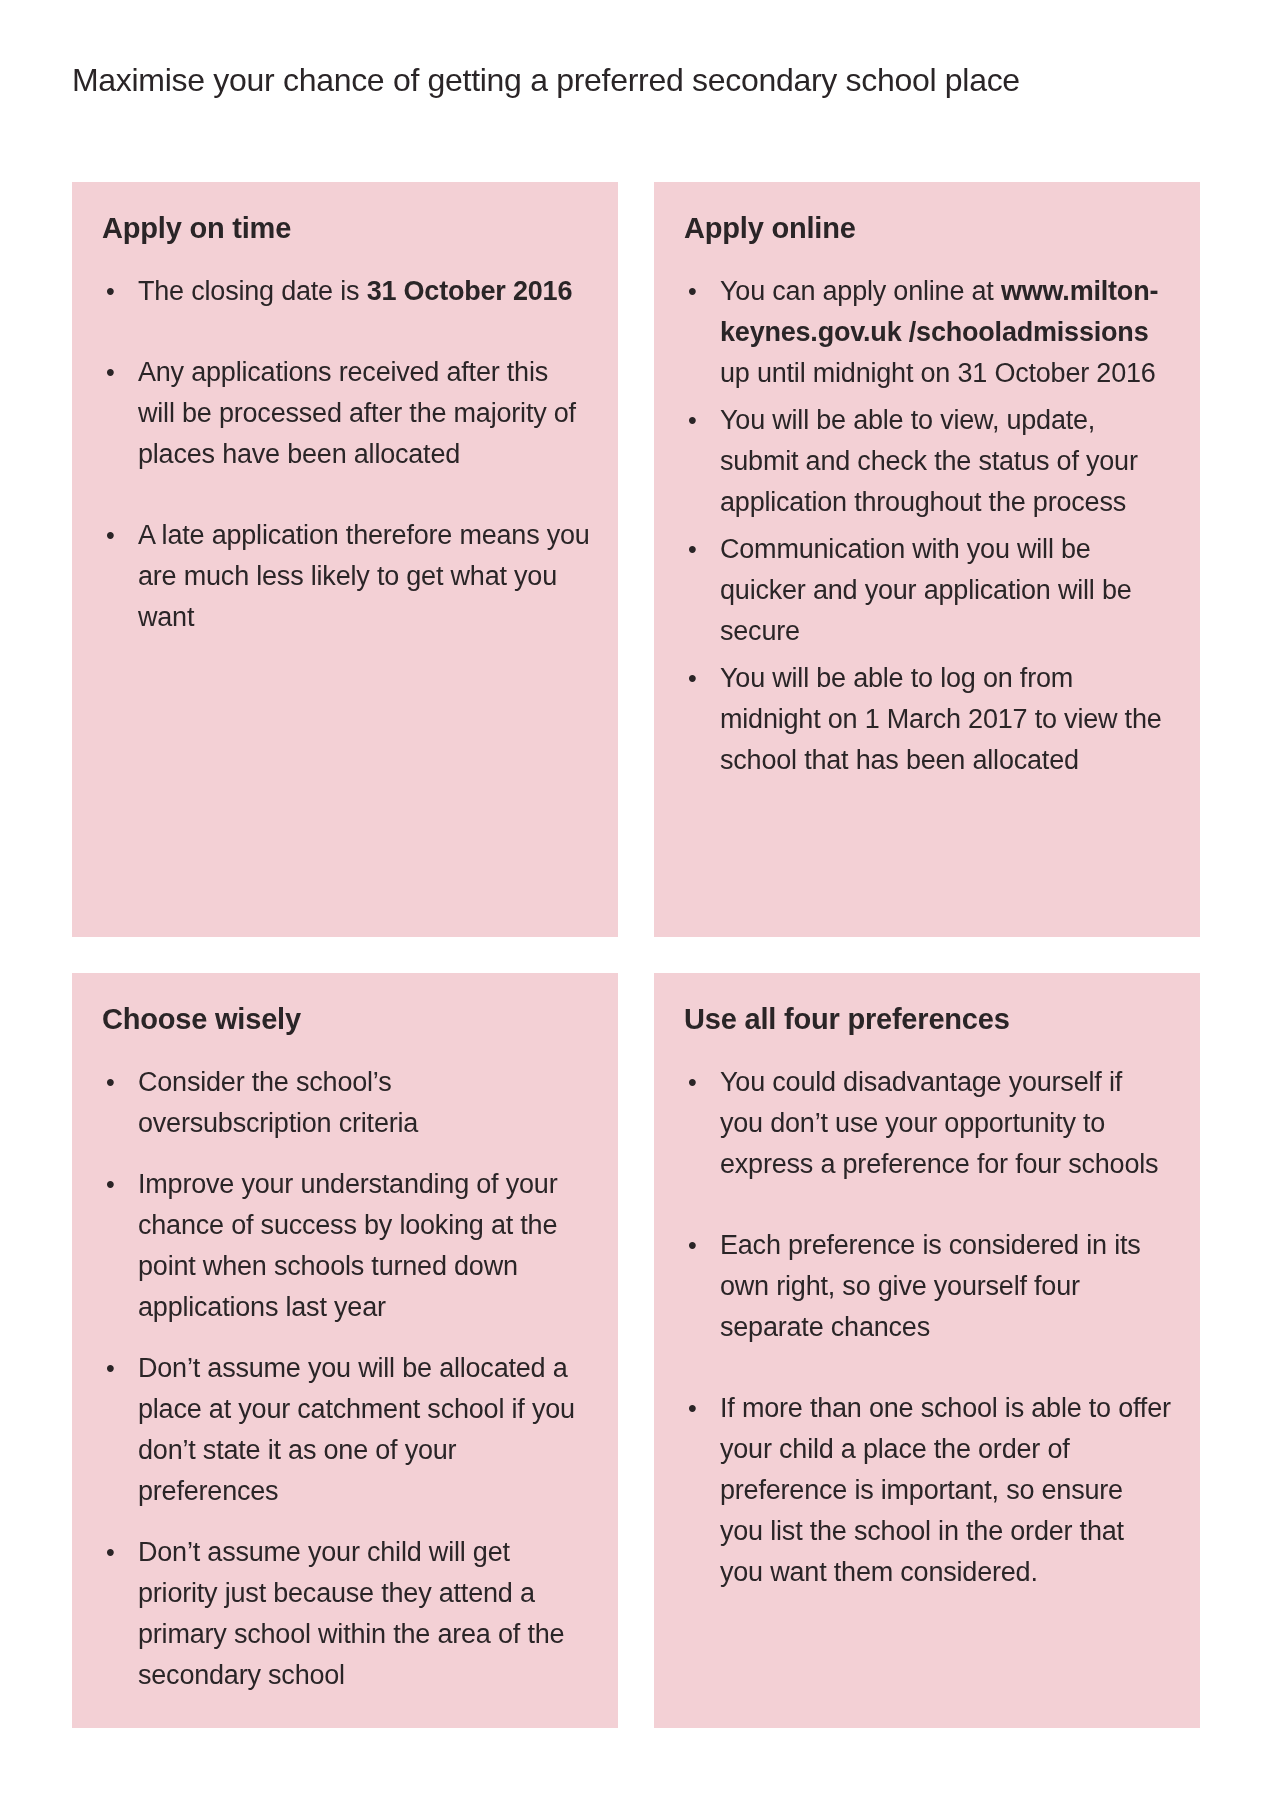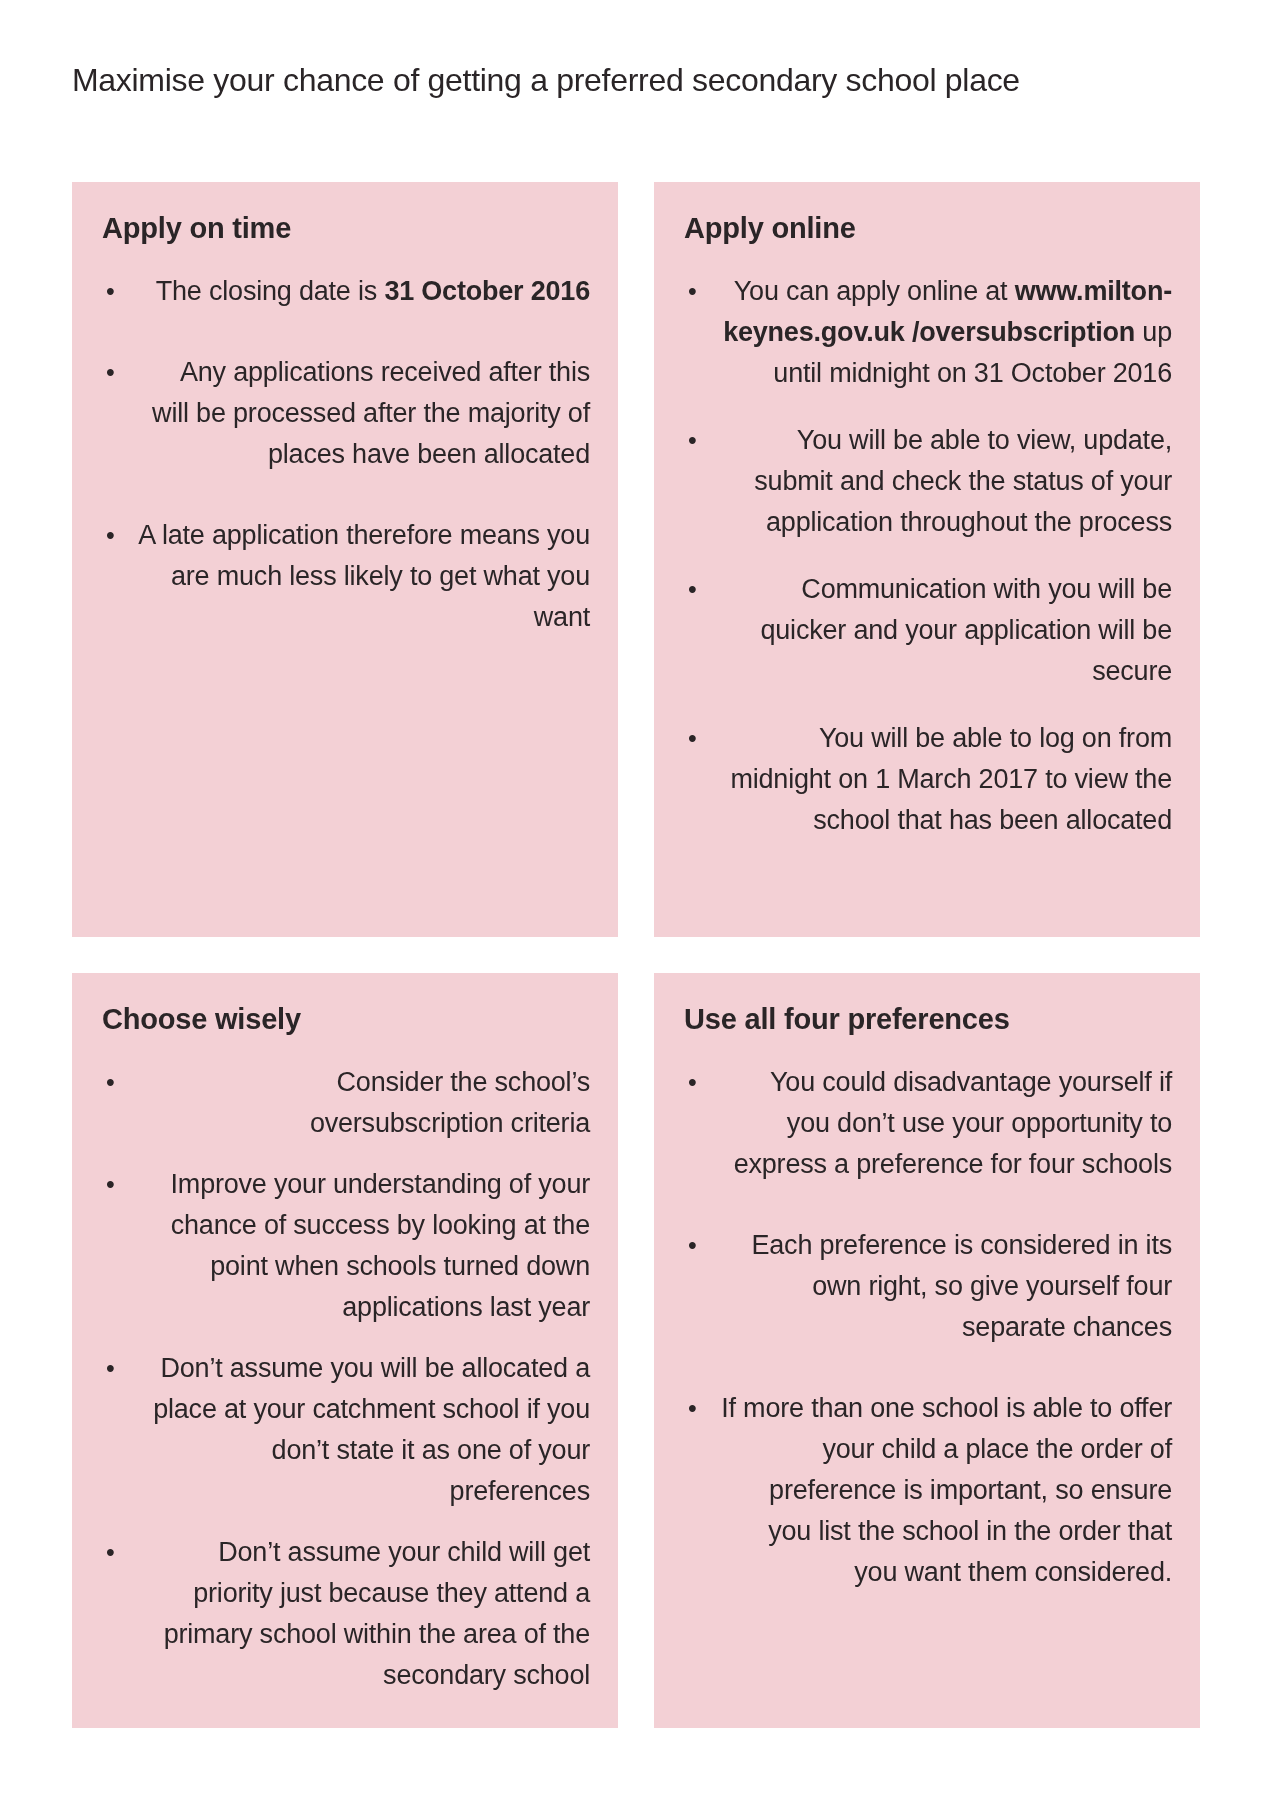--- a/index.html
+++ b/index.html
@@ -46,42 +46,41 @@
     font-size: 29px;
     font-weight: 700;
     letter-spacing: -0.2px;
     color: var(--text);
     margin: 0 0 26px 0;
   }
   ul.bullets {
     list-style: none;
     margin: 0;
     padding: 0;
-    text-align: right;
   }
   ul.bullets li {
     position: relative;
     padding-left: 36px;
     font-size: 27px;
     line-height: 41px;
     letter-spacing: -0.2px;
   }
   ul.bullets li::before {
     content: "\2022";
     position: absolute;
     left: 4px;
     top: 0;
     font-size: 25px;
     line-height: 41px;
     color: var(--text);
   }
   ul.bullets strong { font-weight: 700; }
   .gap-lg li + li { margin-top: 40px; }
   .gap-md li + li { margin-top: 20px; }
-  .gap-sm li + li { margin-top: 26px; }
+  .gap-sm li + li { margin-top: 6px; }
   .page-number {
     position: absolute;
     left: 52px;
     top: 1734px;
     font-size: 22px;
     color: var(--text);
   }
 </style>
 </head>
 <body>
@@ -97,21 +96,21 @@
       <ul class="bullets">
           <li><span>The closing date is </span><strong>31 October 2016</strong></li>
           <li><span>Any applications received after this will be processed after the majority of places have been allocated</span></li>
           <li><span>A late application therefore means you are much less likely to get what you want</span></li>
         </ul>
     </section>
 
     <section class="box gap-sm">
       <h2>Apply online</h2>
       <ul class="bullets">
-          <li><span>You can apply online at </span><strong>www.milton-keynes.gov.uk /oversubscription</strong><span> up until midnight on 31 October 2016</span></li>
+          <li><span>You can apply online at </span><strong>www.milton-keynes.gov.uk /schooladmissions</strong><span> up until midnight on 31 October 2016</span></li>
           <li><span>You will be able to view, update, submit and check the status of your application throughout the process</span></li>
           <li><span>Communication with you will be quicker and your application will be secure</span></li>
           <li><span>You will be able to log on from midnight on 1 March 2017 to view the school that has been allocated</span></li>
         </ul>
     </section>
 
     <section class="box gap-md">
       <h2>Choose wisely</h2>
       <ul class="bullets">
           <li><span>Consider the school’s oversubscription criteria</span></li>

